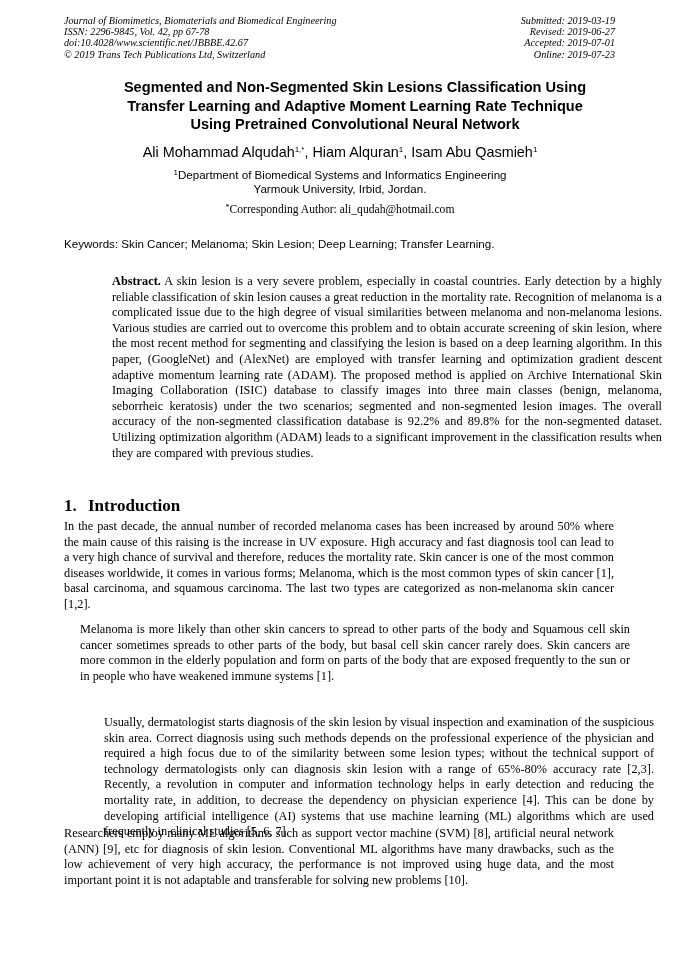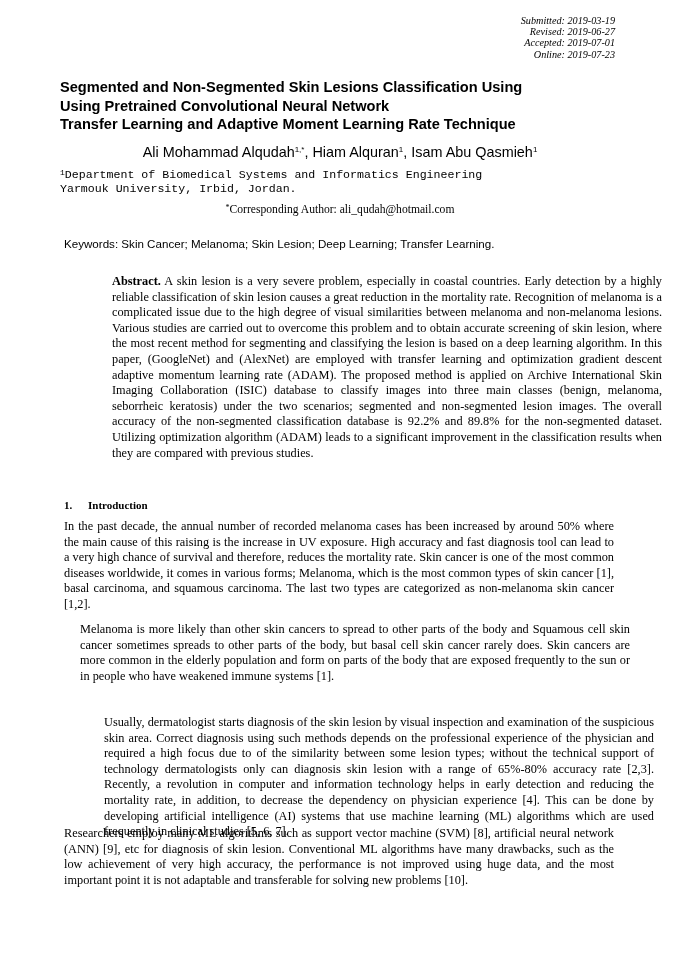--- a/index.html
+++ b/index.html
@@ -4,66 +4,72 @@
 <style>
   html, body { margin: 0; padding: 0; background: #ffffff; }
   body { width: 678px; height: 959px; position: relative; overflow: hidden; color: #000; }
   .page { position: absolute; left: 0; top: 0; width: 678px; height: 959px; background: #fff; }
 
   .hdr { position: absolute; top: 15px; font-family: "Liberation Serif", serif; font-style: italic; font-size: 10.2px; line-height: 11.2px; }
   .hdr-left { left: 64px; }
   .hdr-right { right: 63px; text-align: right; }
   .hdr div { white-space: nowrap; }
 
-  .title { position: absolute; left: 60px; width: 560px; top: 78px; text-align: left;
+  .title { position: absolute; left: 75px; width: 560px; top: 78px; text-align: center;
            font-family: "Liberation Sans", sans-serif; font-weight: bold; font-size: 14.6px; line-height: 18.6px; }
   .authors { position: absolute; left: 60px; width: 560px; top: 143px; text-align: center;
              font-family: "Liberation Sans", sans-serif; font-size: 14.4px; line-height: 18px; }
   .authors sup, .affil sup, .corr sup { font-size: 8px; vertical-align: top; position: relative; top: -2px; }
-  .affil { position: absolute; left: 60px; width: 560px; top: 168px; text-align: left;
-           font-family: Liberation Mono, monospace; font-size: 11.6px; line-height: 14.4px; }
+  .affil { position: absolute; left: 60px; width: 560px; top: 168px; text-align: center;
+           font-family: Liberation Sans, sans-serif; font-size: 11.6px; line-height: 14.4px; }
   .corr { position: absolute; left: 60px; width: 560px; top: 203px; text-align: center;
           font-family: Liberation Serif, serif; font-size: 11.6px; line-height: 14px; }
 
   .keywords { position: absolute; left: 64px; width: 552px; top: 237px;
               font-family: "Liberation Sans", sans-serif; font-size: 11.6px; line-height: 14px; white-space: nowrap; }
   .keywords b { font-weight: normal; }
 
   .body-text { position: absolute; left: 64px; width: 550px;
                font-family: "Liberation Serif", serif; font-size: 12.3px; line-height: 15.6px;
                text-align: justify; }
   .abstract { top: 274px; margin-left: 48px; }
   .abstract b { font-weight: bold; }
 
   .section-heading { position: absolute; left: 64px; top: 498px;
-                     font-family: "Liberation Serif", serif; font-weight: bold; font-size: 11px; line-height: 15px; }
+                     font-family: "Liberation Serif", serif; font-weight: bold; font-size: 17px; line-height: 15px; }
   .section-heading .num { display: inline-block; width: 24px; }
 
   .p1 { top: 519px; }
   .p2 { top: 622px; margin-left: 16px; }
   .p3 { top: 715px; margin-left: 40px; }
   .p4 { top: 826px; }
 </style>
 </head>
 <body>
 
 <div class="page">
 
+  <div class="hdr hdr-left">
+    <div>Journal of Biomimetics, Biomaterials and Biomedical Engineering</div>
+    <div>ISSN: 2296-9845, Vol. 42, pp 67-78</div>
+    <div>doi:10.4028/www.scientific.net/JBBBE.42.67</div>
+    <div>© 2019 Trans Tech Publications Ltd, Switzerland</div>
+  </div>
 
   <div class="hdr hdr-right">
     <div>Submitted: 2019-03-19</div>
     <div>Revised: 2019-06-27</div>
     <div>Accepted: 2019-07-01</div>
     <div>Online: 2019-07-23</div>
   </div>
 
   <div class="title">
     <div>Segmented and Non-Segmented Skin Lesions Classification Using</div>
+    <div>Transfer Learning and Adaptive Moment Learning Rate Technique</div>
     <div>Using Pretrained Convolutional Neural Network</div>
-    <div>Transfer Learning and Adaptive Moment Learning Rate Technique</div>
   </div>
 
   <div class="authors"><span>Ali Mohammad Alqudah</span><sup>1,*</sup><span>, </span><span>Hiam Alquran</span><sup>1</sup><span>, </span><span>Isam Abu Qasmieh</span><sup>1</sup></div>
 
   <div class="affil">
     <div><sup>1</sup><span>Department of Biomedical Systems and Informatics Engineering</span></div>
     <div>Yarmouk University, Irbid, Jordan.</div>
   </div>
 
   <div class="corr"><sup>*</sup><span>Corresponding Author: ali_qudah@hotmail.com</span></div>

